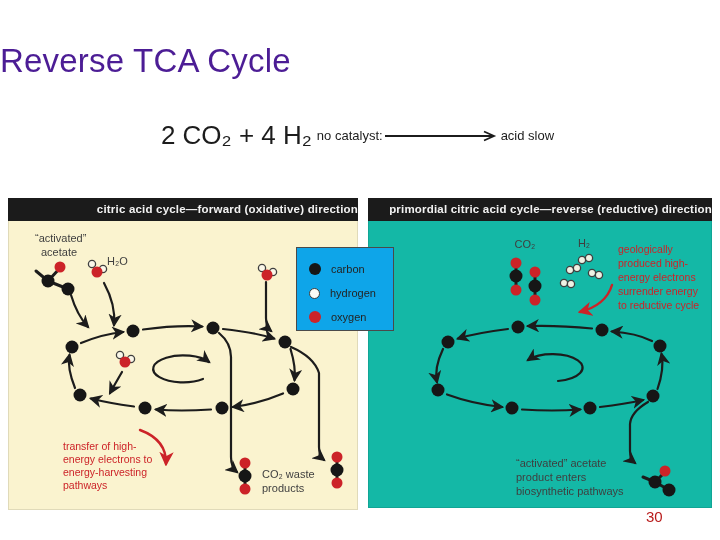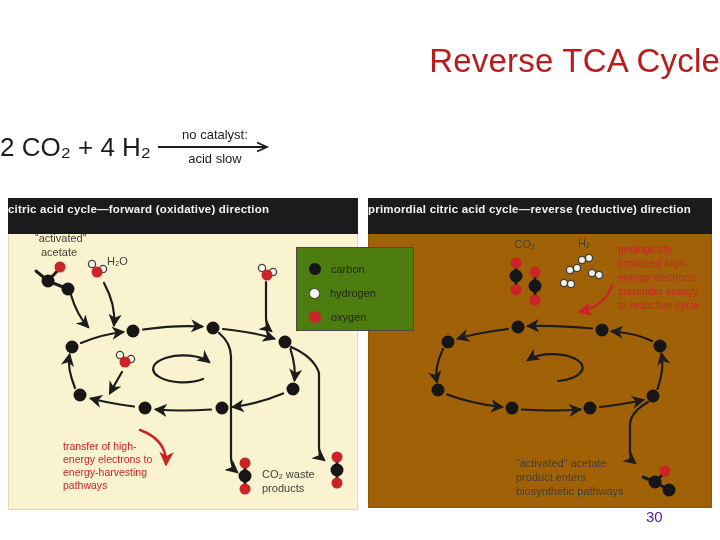--- a/index.html
+++ b/index.html
@@ -2,55 +2,55 @@
 <html><head>
 <meta charset="utf-8">
 <style>
   html,body{margin:0;padding:0;}
   body{
     width:720px;height:540px;background:#ffffff;position:relative;overflow:hidden;
     font-family:"Liberation Sans","DejaVu Sans",sans-serif;
   }
   .slide{position:absolute;inset:0;}
   .title{
-    position:absolute;top:42px;left:0;width:100%;text-align:right;
-    font-size:33px;color:#b91c1c;letter-spacing:0.2px;
+    position:absolute;top:42px;left:0;width:100%;text-align:left;
+    font-size:33px;color:#4c1d95;letter-spacing:0.2px;
   }
   .equation{
     position:absolute;top:120px;left:0;width:100%;
-    display:flex;align-items:center;
+    display:flex;justify-content:center;align-items:center;
     font-size:26px;color:#1c1c1c;white-space:nowrap;
   }
-  .rxn{display:inline-flex;flex-direction:column;align-items:center;margin:8px 5px;}
+  .rxn{display:inline-flex;flex-direction:row;align-items:center;margin:0 5px;}
   .rxn-label{font-size:13px;line-height:14px;color:#1c1c1c;}
   .rxn-svg{display:block;margin:-1px 0;}
 
   .panel{position:absolute;top:198px;box-shadow:inset 0 0 0 1px rgba(0,0,0,0.10);}
   .panel-left{left:8px;width:350px;height:312px;background:#faf3cf;}
-  .panel-right{left:368px;width:344px;height:310px;background:#a16207;}
+  .panel-right{left:368px;width:344px;height:310px;background:#14b8a6;}
   .panel-header{
-    height:36px;background:#1b1b1b;color:#f2f2f2;
-    font-size:11.5px;font-weight:bold;text-align:left;line-height:23px;
+    height:23px;background:#1b1b1b;color:#f2f2f2;
+    font-size:11.5px;font-weight:bold;text-align:right;line-height:23px;
     letter-spacing:0.2px;
   }
   .panel svg{position:absolute;top:23px;left:0;display:block;}
 
   .legend{
-    position:absolute;left:296px;top:247px;width:118px;height:84px;
-    background:#4d7c0f;border:1.5px solid #4a4a4a;box-sizing:border-box;
+    position:absolute;left:296px;top:247px;width:98px;height:84px;
+    background:#0ea5e9;border:1.5px solid #4a4a4a;box-sizing:border-box;
     padding:9px 0 0 12px;
   }
   .legend-row{display:flex;align-items:center;height:24px;gap:10px;}
   .sw{width:12px;height:12px;border-radius:50%;flex:0 0 auto;}
   .sw-carbon{background:#161616;}
   .sw-oxygen{background:#cc2328;}
   .sw-hydrogen{width:9px;height:9px;border:1.6px solid #3f3f3f;background:#fcfcf6;}
   .legend-label{font-size:11px;color:#242424;}
 
-  .page-number{position:absolute;left:646px;top:508px;font-size:15px;color:#4c1d95;}
+  .page-number{position:absolute;left:646px;top:508px;font-size:15px;color:#b91c1c;}
 
   
   .arc{stroke:#1c1c1c;stroke-width:2.2;fill:none;stroke-linecap:round;}
   .red-arc{stroke:#cc2328;stroke-width:2.4;fill:none;stroke-linecap:round;}
   .bond{stroke:#1c1c1c;stroke-width:3;stroke-linecap:round;}
   .carbon{fill:#161616;}
   .oxygen{fill:#cc2328;}
   .hydro{fill:#faf7e9;stroke:#3f3f3f;stroke-width:1.3;}
   .hydro-g{fill:#eef2e4;stroke:#3f3f3f;stroke-width:1.3;}
   text{fill:#3f3f3f;font-size:11px;}

